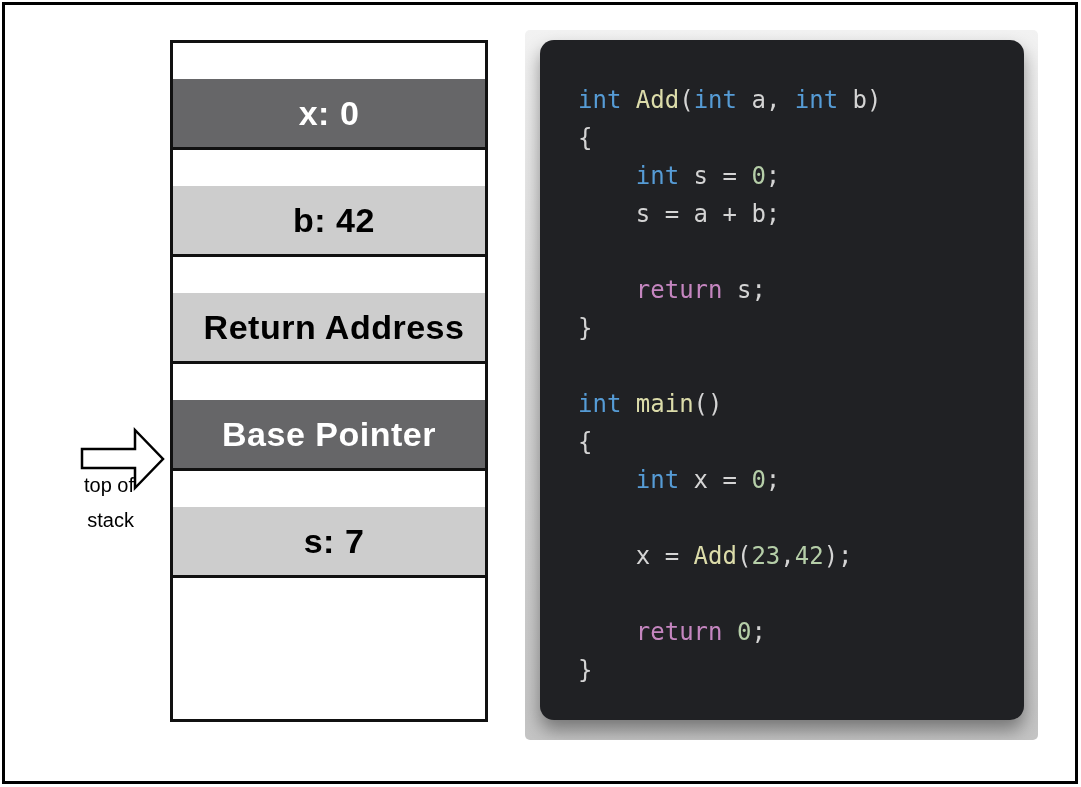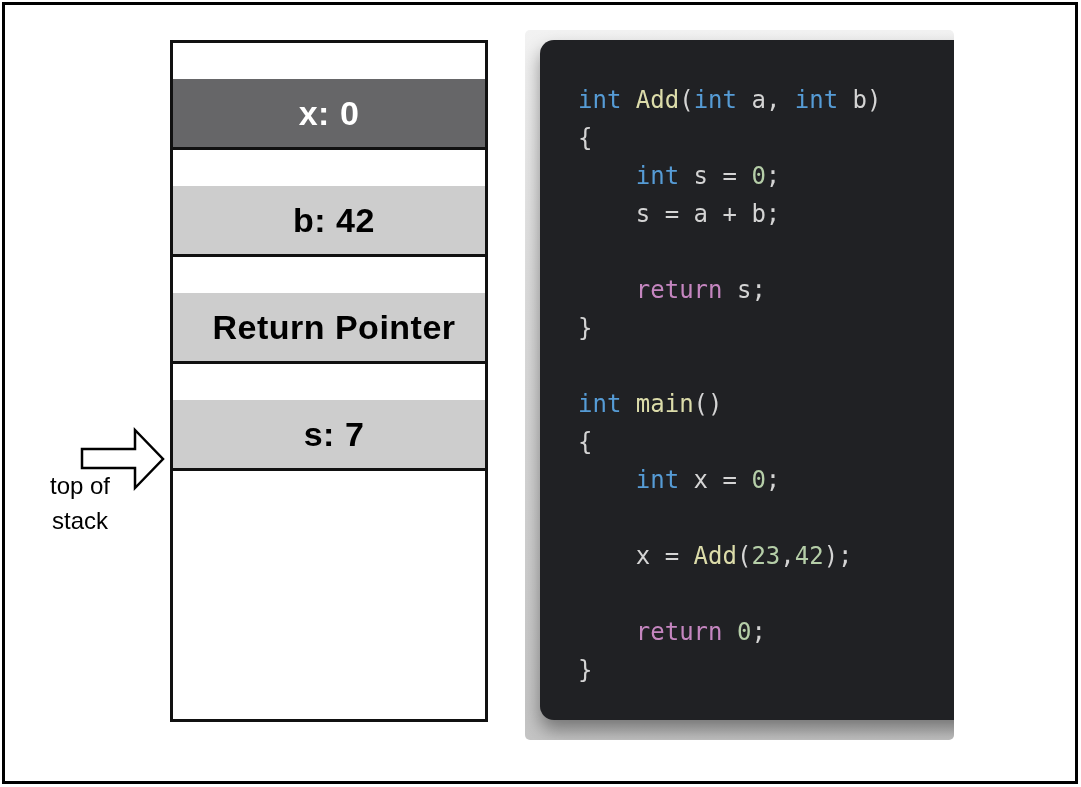--- a/index.html
+++ b/index.html
@@ -50,31 +50,31 @@
 
   .stack-arrow-svg {
     position: absolute;
     left: 73px; top: 423px;
     width: 100px; height: 74px;
   }
   .arrow-label {
     position: absolute;
     left: 26px; top: 468px;
     width: 108px;
-    text-align: center;
-    font-size: 24px;
+    text-align: right;
+    font-size: 20px;
     line-height: 35px;
     color: #000000;
   }
 
   
   .code-card {
     position: absolute;
     left: 525px; top: 30px;
-    width: 429px; height: 710px;
+    width: 513px; height: 710px;
     border-radius: 5px;
     background: linear-gradient(180deg, #f2f2f2 0%, #dedede 35%, #cfcfcf 75%, #c4c4c4 100%);
     overflow: hidden;
   }
   .code-panel {
     position: absolute;
     left: 15px; top: 10px;
     width: 484px; height: 680px;
     border-radius: 14px;
     background: #202124;
@@ -93,21 +93,22 @@
 </style>
 </head>
 <body>
 
 <div class="page">
   <div class="frame"></div>
 
   <div class="stack-table" id="stack-table">
       <div class="stack-cell dark">x: 0</div>
       <div class="stack-cell light">b: 42</div>
-      <div class="stack-cell light">Return Pointer</div>
+      <div class="stack-cell light">Return Address</div>
+      <div class="stack-cell dark">Base Pointer</div>
       <div class="stack-cell light">s: 7</div>
       <div class="stack-cell empty"></div>
     </div>
 
   <svg class="stack-arrow-svg" viewBox="0 0 100 74" xmlns="http://www.w3.org/2000/svg">
     <polygon points="9,26 62,26 62,7 90,36 62,65 62,45 9,45" fill="#ffffff" stroke="#000000" stroke-width="2.5" stroke-linejoin="miter"></polygon>
   </svg>
 
   <div class="arrow-label">
     <span>top of</span><br>

